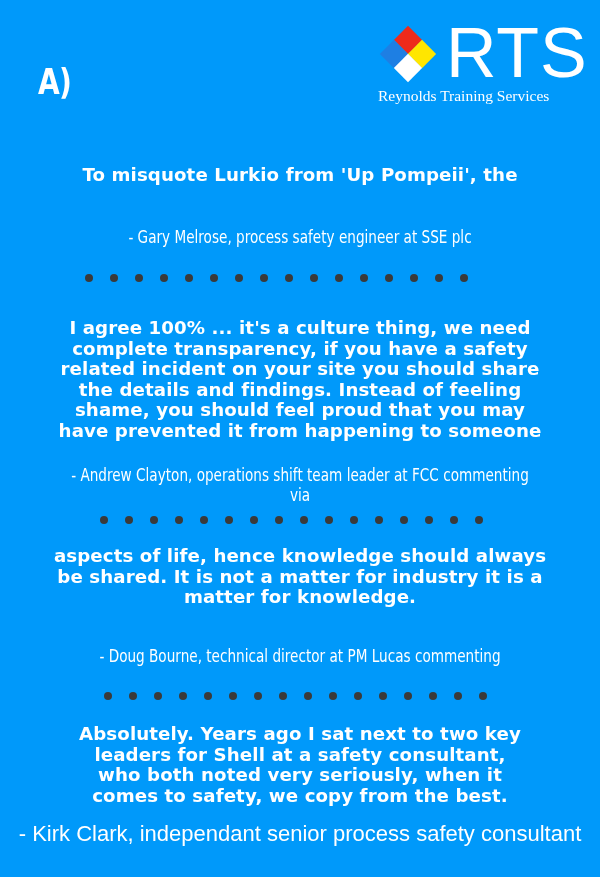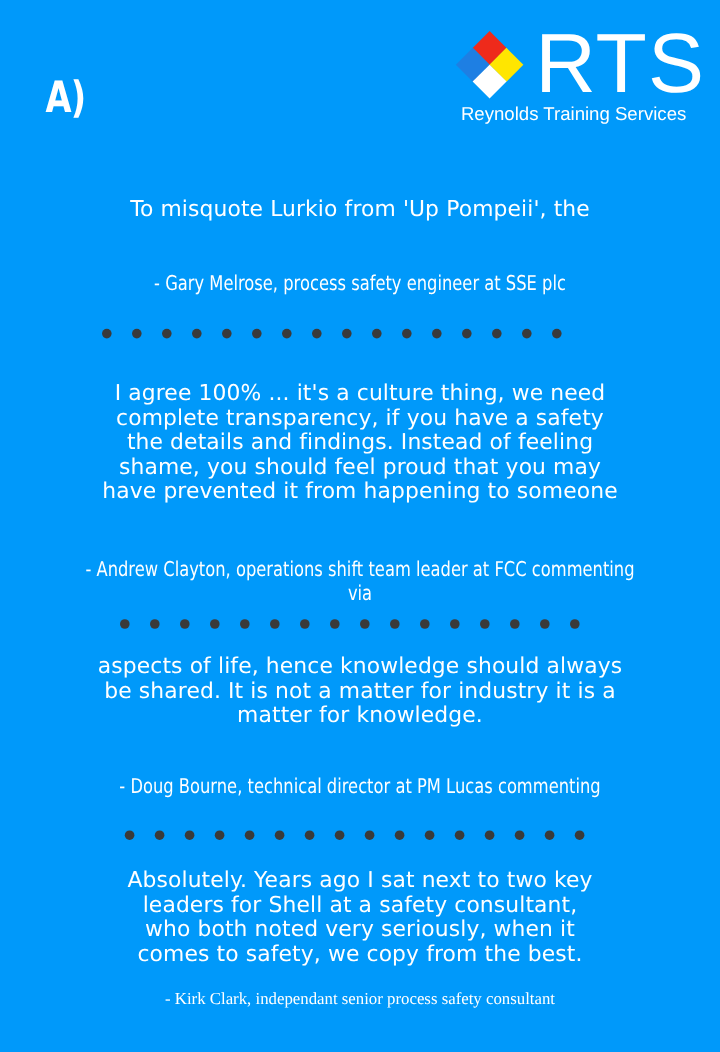--- a/index.html
+++ b/index.html
@@ -28,39 +28,39 @@
     .d-yellow { background: #ffe600; left: 34px; top: 20px; }
     .d-white { background: #ffffff; left: 20px; top: 34px; }
     .logo-text {
       position: absolute; left: 68px; top: -6px;
       font-family: "Liberation Sans", sans-serif;
       font-weight: normal; font-size: 70px; line-height: 1;
       letter-spacing: 1px;
     }
     .logo-tagline {
       position: absolute; left: 0px; top: 63px; width: 200px;
-      font-family: Liberation Sans, sans-serif;
-      font-size: 15.5px; text-align: center;
+      font-family: Liberation Serif, serif;
+      font-size: 15.5px; text-align: left;
     }
     .quote {
       position: absolute; left: 0; width: 600px;
       text-align: center;
       font-family: "DejaVu Sans", sans-serif;
-      font-weight: normal; font-size: 18.2px; line-height: 20.5px;
+      font-weight: bold; font-size: 18.2px; line-height: 20.5px;
       letter-spacing: 0.1px;
     }
     .attrib {
       position: absolute; left: 0; width: 600px; text-align: center;
       font-family: "DejaVu Sans", sans-serif;
       font-size: 17px; line-height: 20px;
       transform: scaleX(0.80); transform-origin: 300px 0;
     }
     .attrib.kirk {
-      font-family: Liberation Serif, serif;
-      font-size: 14px;
+      font-family: Liberation Sans, sans-serif;
+      font-size: 22px;
       transform: none;
     }
     .dots { position: absolute; height: 8px; display: flex; gap: 17px; }
     .dot { width: 8px; height: 8px; border-radius: 50%; background: #3a3a3a; }
   </style>
 </head>
 <body>
 
 <div class="page-label">A)</div>
 
@@ -95,20 +95,21 @@
     <span class="dot"></span>
     <span class="dot"></span>
     <span class="dot"></span>
     <span class="dot"></span>
     <span class="dot"></span>
   </div>
 
 <div class="quote" style="top:306px;margin-top:12px;">
   <div>I agree 100% ... it's a culture thing, we need</div>
   <div>complete transparency, if you have a safety</div>
+  <div>related incident on your site you should share</div>
   <div>the details and findings. Instead of feeling</div>
   <div>shame, you should feel proud that you may</div>
   <div>have prevented it from happening to someone</div>
 </div>
 <div class="attrib" style="top:465px;">- Andrew Clayton, operations shift team leader at FCC commenting via</div>
 
 <div class="dots" style="left:100px; top:516px;">
     <span class="dot"></span>
     <span class="dot"></span>
     <span class="dot"></span>

